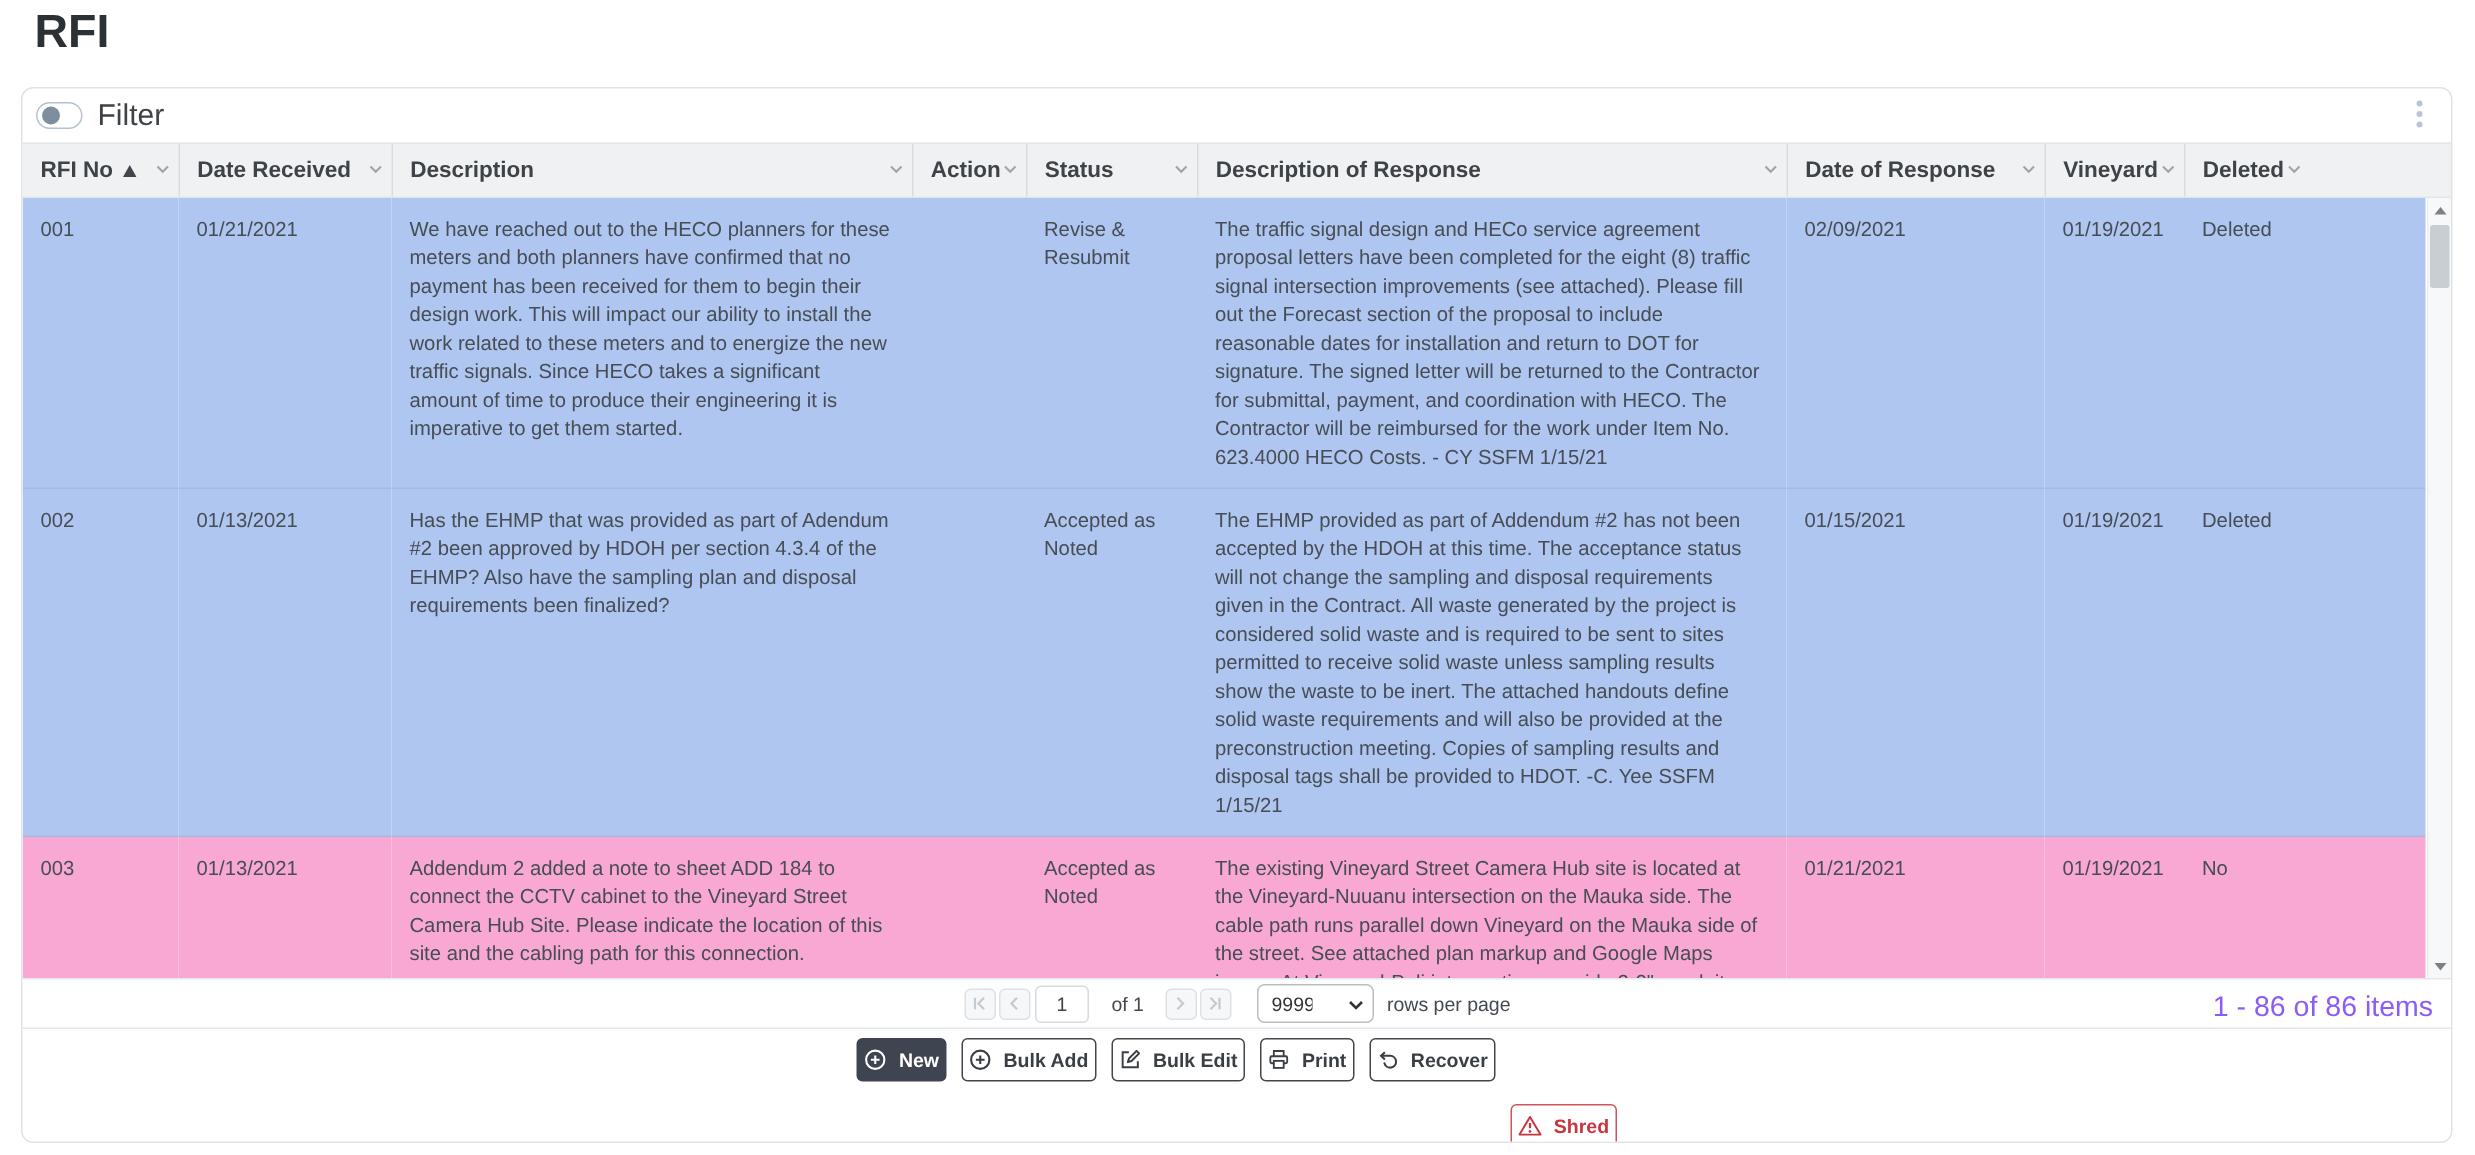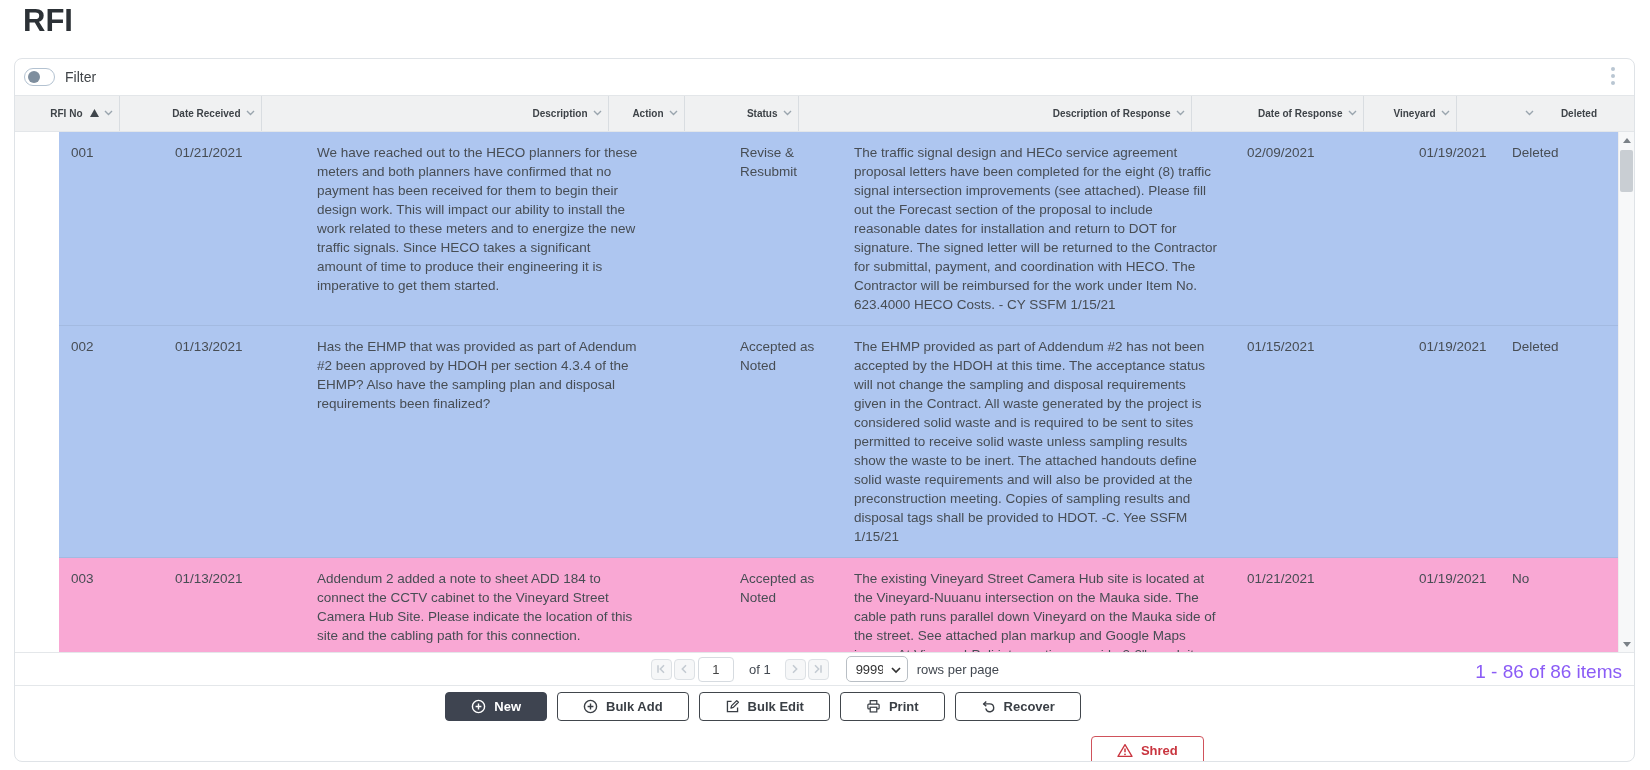--- a/index.html
+++ b/index.html
@@ -9,33 +9,33 @@
   .page-title { position:absolute; left:23px; top:3px; font-size:31px; font-weight:700; color:#2c3136; }
 
   .panel { position:absolute; left:14px; top:58px; width:1621px; height:704px;
     background:#fff; border:1px solid #dfe3e7; border-radius:8px; overflow:hidden; }
 
   
   .filter-bar { height:36px; display:flex; align-items:center; padding:0 12px 0 9px; position:relative; }
   .toggle { width:31px; height:18px; border:1px solid #b3c2d1; border-radius:10px; background:#fff;
     position:relative; display:inline-block; cursor:pointer; }
   .toggle .knob { position:absolute; left:3px; top:2px; width:12px; height:12px; border-radius:50%; background:#7e8e9e; }
-  .filter-label { margin-left:10px; font-size:14px; color:#3f4347;text-align:center; }
+  .filter-label { margin-left:10px; font-size:20px; color:#3f4347;text-align:center; }
   .kebab { position:absolute; right:14px; top:6px; cursor:pointer; line-height:0; }
 
   
   .grid-head { background:#f0f1f2; border-top:1px solid #e3e6e9; border-bottom:1px solid #e3e6e9; height:37px; }
   table { border-collapse:collapse; table-layout:fixed; width:1602px; }
-  th { height:35px; padding:0 20px 0 12px; text-align:right; font-size:10px; font-weight:700; color:#3e4348;
+  th { height:35px; padding:0 20px 0 12px; text-align:left; font-size:15px; font-weight:700; color:#3e4348;
       position:relative; border-right:1px solid #d9dde1; white-space:nowrap; overflow:hidden; }
   th:last-child { border-right:none; }
   th .col-chev { position:absolute; right:6px; top:14px; line-height:0; }
   .sort-asc { display:inline-block; margin-left:7px; line-height:0; }
 
-  .grid-body { position:relative; height:520px; overflow:hidden;margin-left:44px; }
+  .grid-body { position:relative; height:520px; overflow:hidden; }
   td { vertical-align:top; padding:11px 14px 11px 12px; font-size:13.5px; line-height:19px; color:#474d54; }
   tr.row { background:#f9a8d4; }
   tr.row.selected { background:#aec6f0; }
   tr.row td { border-bottom:1px solid rgba(0,0,0,0.06); }
   .nowrap { white-space:nowrap; }
 
   
   .vscroll { position:absolute; top:0; right:0; width:16px; height:520px; background:#f7f8f9; border-left:1px solid #ededee; }
   .sb-btn { height:16px; display:flex; align-items:center; justify-content:center; }
   .sb-up { position:absolute; top:0; left:0; right:0; }
@@ -45,30 +45,30 @@
   .tri-down { width:0;height:0;border-left:4px solid transparent;border-right:4px solid transparent;border-top:5px solid #7a8187; }
 
   
   .pager { height:33px; border-top:1px solid #e4e7ea; display:flex; align-items:center; justify-content:center;
     position:relative; font-size:13px; color:#424850; }
   .pg-btn { width:21px; height:21px; background:#f6f7f8; border:1px solid #dde1e5; border-radius:4px;
     display:inline-flex; align-items:center; justify-content:center; margin:0 1px; color:#c3cad1; }
   .pg-input { width:36px; height:25px; border:1px solid #d6dbe0; border-radius:4px; text-align:center;
     font-size:13px; color:#444; margin:0 2px; font-family:inherit; background:#fff; }
   .pg-of { margin:0 13px; }
-  .pg-select { width:62px; height:26px; border:1px solid #b9bfc5; border-radius:5px; background:#fff;
+  .pg-select { width:78px; height:26px; border:1px solid #b9bfc5; border-radius:5px; background:#fff;
     display:inline-flex; align-items:center; margin:0 9px 0 16px; padding:0 6px 0 9px; position:relative; cursor:pointer; }
   .pg-select .val { display:inline-block; width:27px; overflow:hidden; white-space:nowrap; font-size:13px; color:#333; }
   .pg-select .sel-arrow { position:absolute; right:6px; top:10px; line-height:0; }
   .items-count { position:absolute; right:12px; top:8px; font-size:19px; color:#8b5cf6; }
 
   
   .toolbar { border-top:1px solid #e4e7ea; height:78px; display:flex; justify-content:center;
     align-items:flex-start; padding-top:6px; gap:10px; }
-  .btn { height:29px; border-radius:4px; padding:0 25px; font-size:13px; font-weight:700;
+  .btn { height:29px; border-radius:4px; padding:0 4px; font-size:13px; font-weight:700;
     display:inline-flex; align-items:center; gap:8px; background:#fff; border:1px solid #41464c;
     color:#3a3f45; cursor:pointer; font-family:inherit; }
   .btn.dark { background:#3e4450; border-color:#3e4450; color:#fff; }
   .btn.danger { border-color:#d0525b; color:#c9353f;margin-top:44px; }
   .icon { line-height:0; display:inline-flex; }
 </style>
 </head>
 <body>
 
 <div class="page-title">RFI</div>

